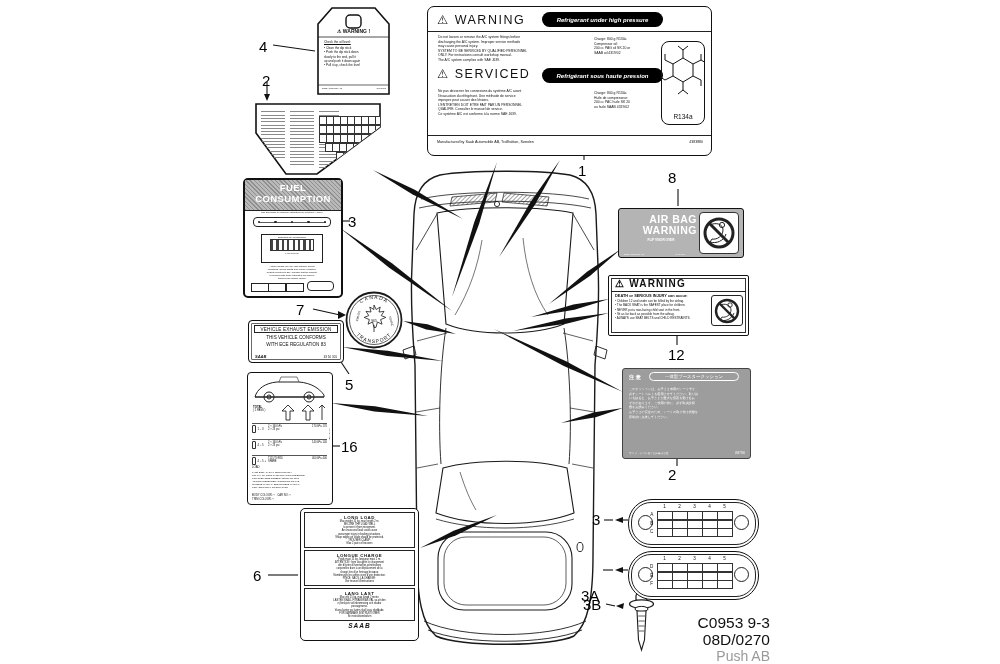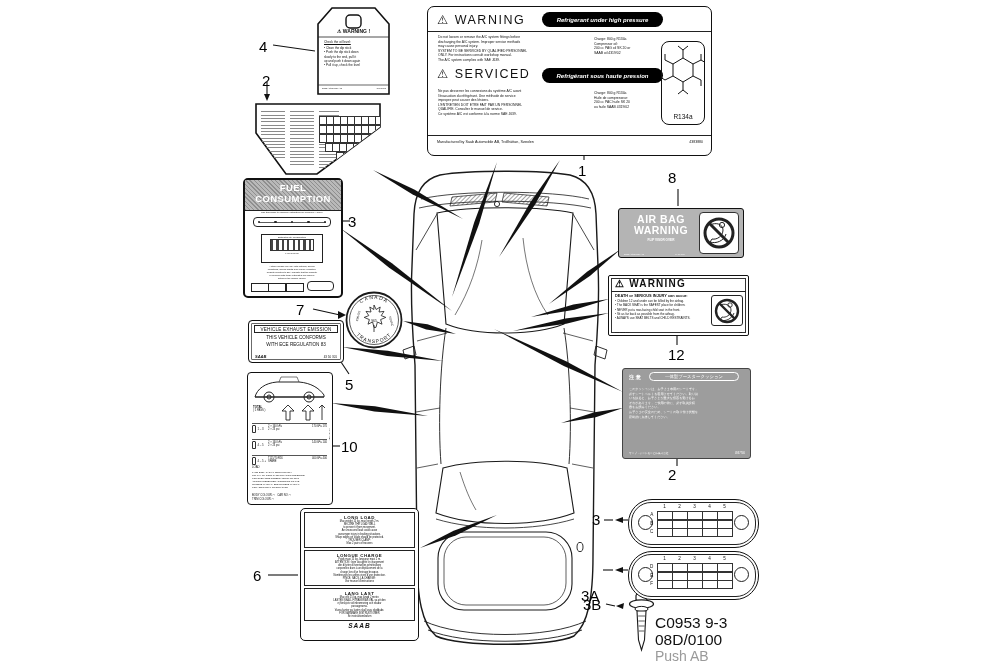--- a/index.html
+++ b/index.html
@@ -53,21 +53,21 @@
   .trow .c3{width:20px;font-size:2.7px;text-align:right}
   .pump{display:inline-block;width:2.4px;height:6px;border:0.6px solid #333;border-radius:1px 1px 0 0;margin-right:1px;vertical-align:middle}
   
   .loadl{left:300px;top:508px;width:119px;height:133px;border:1.8px solid #111;border-radius:5px;background:#fff;padding:3px;box-sizing:border-box}
   .lbox{border:0.9px solid #222;margin-bottom:2px;text-align:center;padding:1.5px 2px}
   .lbox h5{margin:0;font-size:4.4px;letter-spacing:.5px}
   .lbody{font-size:2.55px;line-height:3.25px}
   .saabw{font-weight:bold;font-style:italic;letter-spacing:1px;text-align:center;font-size:6.5px}
   
   .airb{left:618px;top:208px;width:124px;height:48px;background:#b4b4b4;border:1.4px solid #111;border-radius:3px}
-  .airb .ttl{position:absolute;left:6px;top:5px;width:72px;color:#fff;font-weight:bold;font-size:10.5px;line-height:10.5px;text-align:center;letter-spacing:.5px}
+  .airb .ttl{position:absolute;left:6px;top:5px;width:72px;color:#fff;font-weight:bold;font-size:10.5px;line-height:10.5px;text-align:right;letter-spacing:.5px}
   .airb .sub{position:absolute;left:6px;top:29px;width:72px;color:#fff;font-size:3.1px;text-align:center;font-weight:bold}
   .airb .ft{position:absolute;bottom:2px;color:#fff;font-size:2.2px}
   .airb .icobox{position:absolute;right:4px;top:3px;width:38px;height:40px;background:#fff;border:1px solid #333;border-radius:4px}
   
   .w12{left:608px;top:275px;width:139px;height:59px;border:1.1px solid #111;border-radius:2px;background:#fff}
   .w12 .inner{position:absolute;inset:1.6px;border:0.6px solid #333}
   .w12 .hd{position:absolute;left:6px;top:2px;font-size:10px;font-weight:bold;letter-spacing:1.2px}
   .w12 .lead{position:absolute;left:6px;top:17px;font-size:3.9px;font-weight:bold}
   .w12 .bl{position:absolute;left:6px;top:23px;font-size:3.05px;line-height:4.35px}
   .w12 .ico{position:absolute;right:5px;top:19px;width:30px;height:29px;border:0.9px solid #222;border-radius:3px}
@@ -80,21 +80,21 @@
   .jpl .ft{position:absolute;bottom:3px;font-size:2.6px}
   
   .plate{width:129px;height:47px;border:1.8px solid #111;border-radius:24px;background:#fff}
   .plate .inner{position:absolute;inset:2.4px;border:0.9px solid #222;border-radius:20px}
   .hole{position:absolute;width:13px;height:13px;border:1.4px solid #222;border-radius:50%;top:15px}
   .pnums{position:absolute;left:28px;top:4px;display:grid;grid-template-columns:repeat(5,15px);font-size:4.6px;text-align:center}
   .plets{position:absolute;left:21px;top:11px;font-size:4.6px;line-height:8.6px;text-align:center}
   .pgrid{position:absolute;left:28px;top:11px;display:grid;grid-template-columns:repeat(5,15px);grid-auto-rows:8.6px}
   .pcell{border:0.55px solid #333;margin:0 -0.55px -0.55px 0}
   
-  .pfoot{position:absolute;left:655px;top:614px;width:115px;font-size:15.5px;line-height:17px}
+  .pfoot{position:absolute;left:655px;top:614px;width:115px;text-align:right;font-size:15.5px;line-height:17px}
   .pfoot .brand{color:#9a9a9a;font-size:14px}
 </style>
 </head>
 <body>
 
 <div id="canvas">
 
   <svg class="abs" style="left:0;top:0" width="1000" height="664" viewBox="0 0 1000 664">
     <defs>
       <pattern id="hx" width="3" height="3" patternTransform="rotate(45)" patternUnits="userSpaceOnUse">
@@ -195,21 +195,21 @@
 
   <div class="n" style="left:578px;top:162px">1</div>
   <div class="n" style="left:262px;top:72px">2</div>
   <div class="n" style="left:592px;top:511px">3</div>
   <div class="n" style="left:581px;top:587px">3A</div>
   <div class="n" style="left:583px;top:596px">3B</div>
   <div class="n" style="left:259px;top:38px">4</div>
   <div class="n" style="left:345px;top:376px">5</div>
   <div class="n" style="left:253px;top:567px">6</div>
   <div class="n" style="left:296px;top:301px">7</div>
-  <div class="n" style="left:341px;top:438px">10</div>
+  <div class="n" style="left:341px;top:438px">16</div>
   <div class="n" style="left:668px;top:169px">8</div>
   <div class="n" style="left:668px;top:346px">12</div>
   <div class="n" style="left:668px;top:466px">2</div>
   <div class="n" style="left:348px;top:213px">3</div>
 
   <div class="abs acl">
     <div class="ac-head" style="top:5px"><span>⚠</span> <span>WARNING</span></div>
     <div class="banner" style="left:114px;top:5px;width:121px;height:15px">Refrigerant under high pressure</div>
     <div class="hr" style="top:24px"></div>
     <div class="tinytxt pre" style="left:10px;top:28px;width:150px">Do not loosen or remove the A/C system fittings before
@@ -627,17 +627,17 @@
         <div class="pcell"></div>
         <div class="pcell"></div>
         <div class="pcell"></div>
         <div class="pcell"></div>
         <div class="pcell"></div>
       </div>
   </div>
 
   <div class="pfoot">
     <div>C0953 9-3</div>
-    <div>08D/0100</div>
+    <div>08D/0270</div>
     <div class="brand">Push AB</div>
   </div>
 
 </div>
 
 </body></html>

